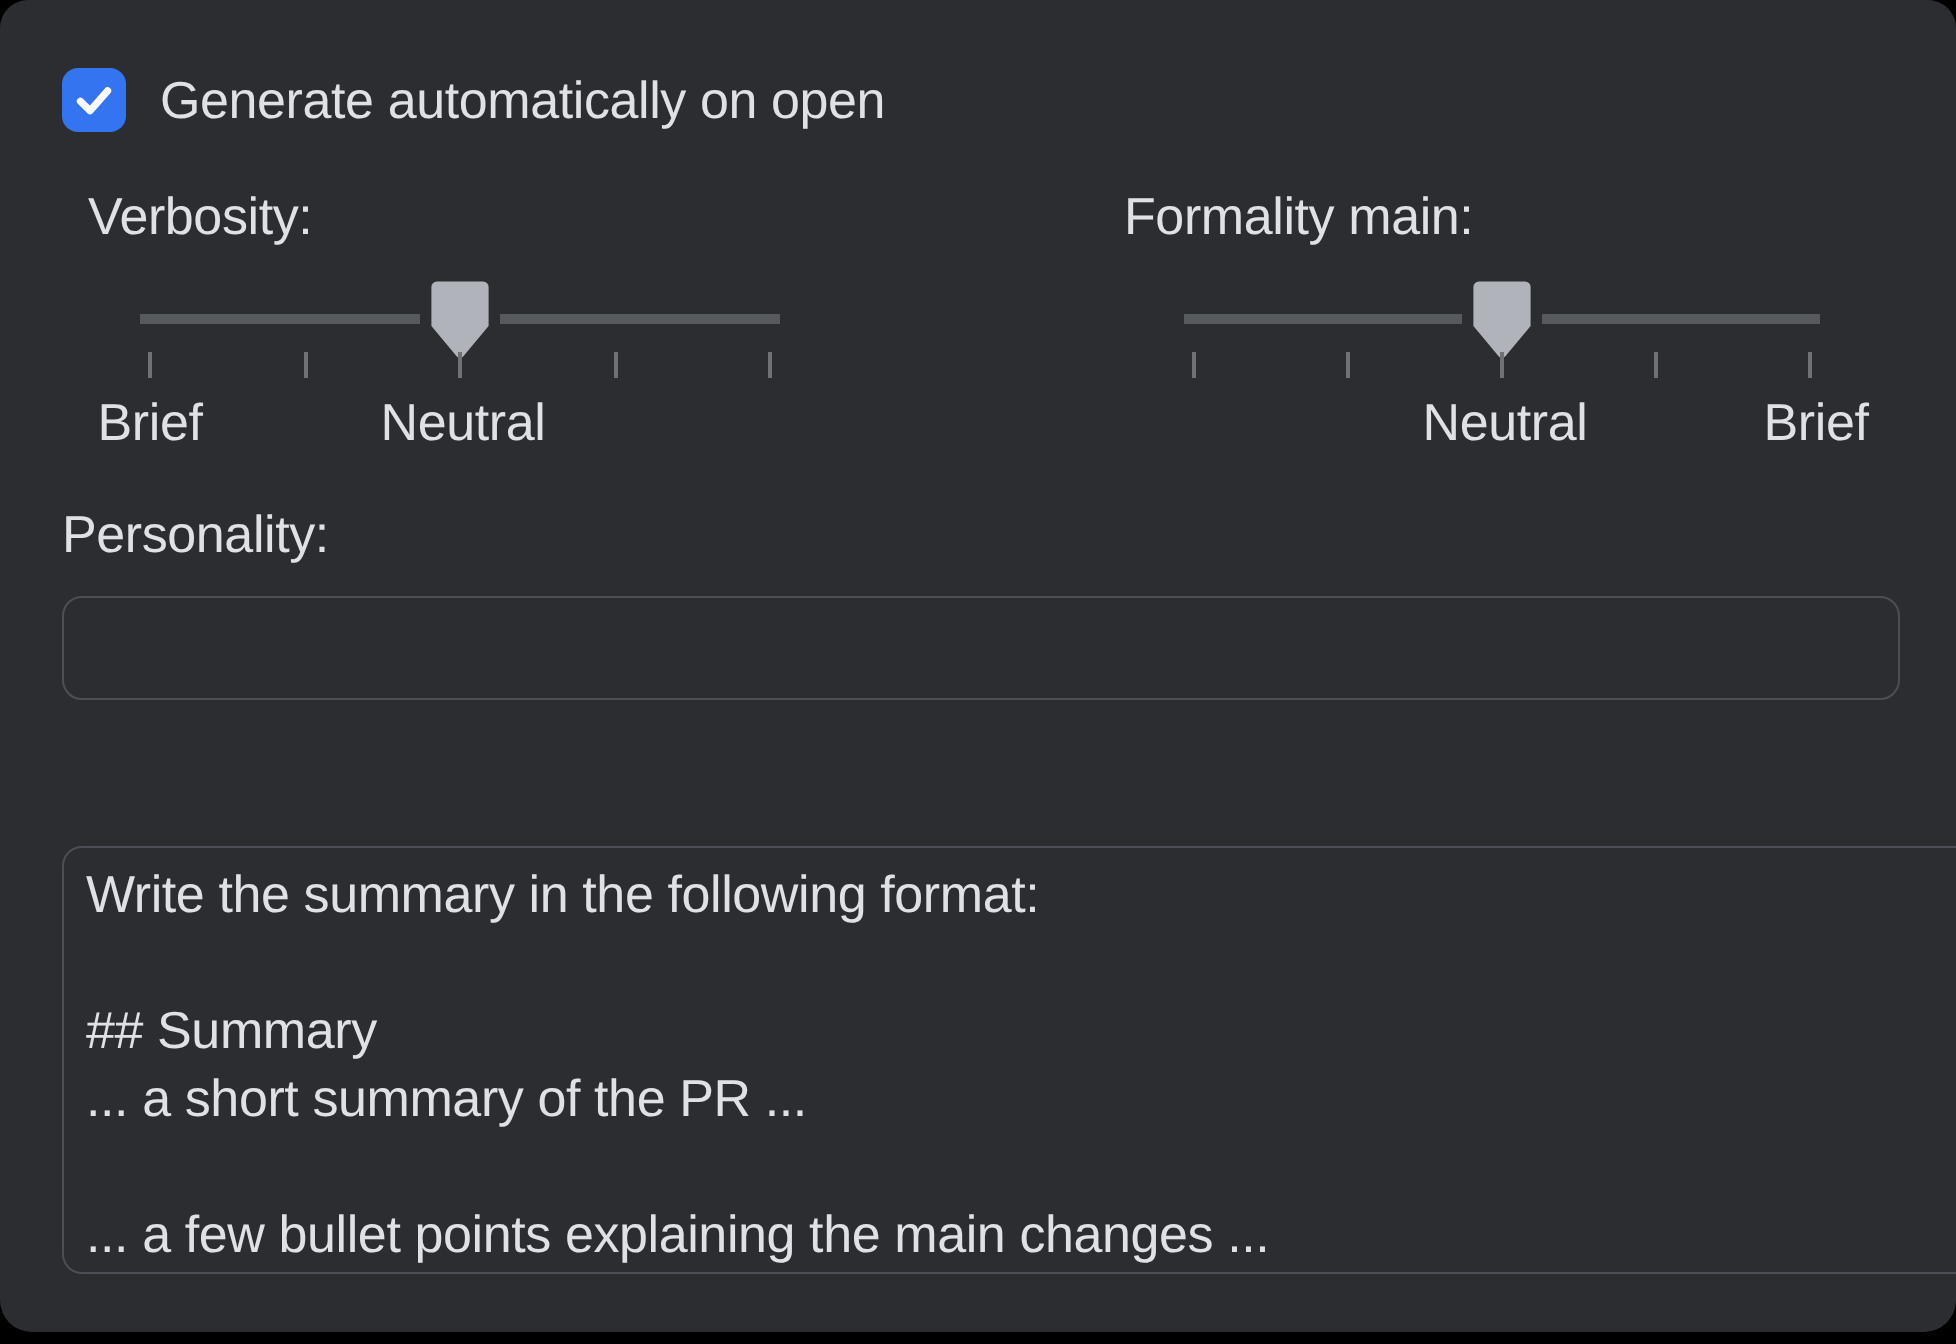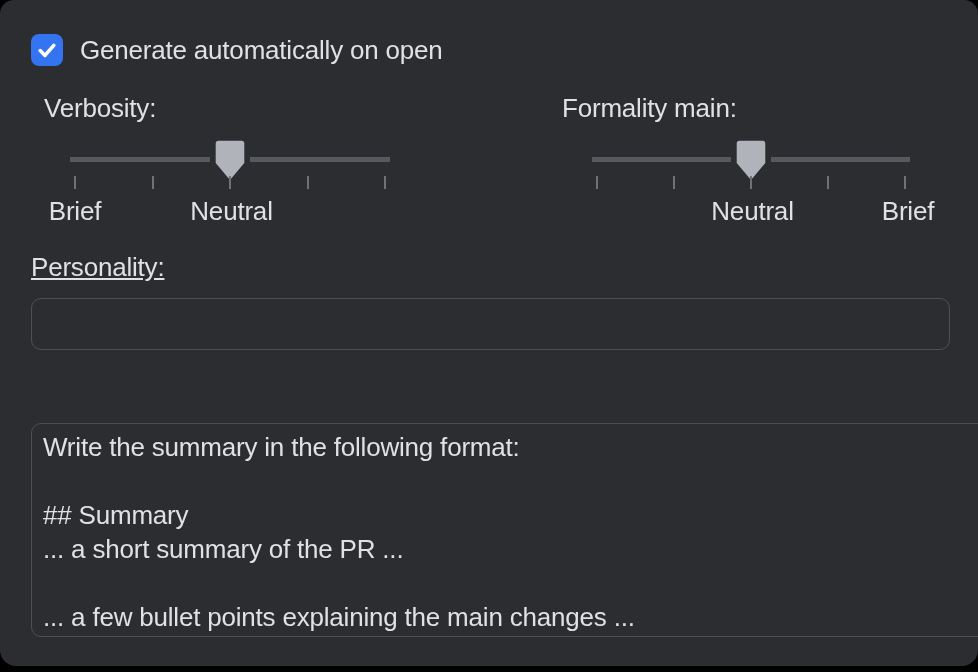--- a/index.html
+++ b/index.html
@@ -39,21 +39,21 @@
   .ticks i:nth-child(1){left:0%;}
   .ticks i:nth-child(2){left:25%;}
   .ticks i:nth-child(3){left:50%;}
   .ticks i:nth-child(4){left:75%;}
   .ticks i:nth-child(5){left:100%;}
   .tick-labels{position:absolute;left:5px;right:2px;top:56px;height:30px;}
   .tick-labels span{position:absolute;transform:translateX(-50%);white-space:nowrap;}
   .tl-0{left:0%;} .tl-1{left:50%;} .tl-2{left:100%;}
 
   
-  .field-label{position:absolute;left:31px;white-space:nowrap;text-decoration:underline;}
+  .field-label{position:absolute;left:31px;white-space:nowrap;}
   .lbl-personality{top:252px;}
   .lbl-custom{top:379px;}
   .text-input{
     position:absolute;left:31px;top:298px;width:919px;height:52px;
     background:transparent;border:1.5px solid #4c4f55;border-radius:10px;
     box-sizing:border-box;color:#dfe1e5;font-size:26px;padding:0 12px;outline:none;
     font-family:"Liberation Sans","DejaVu Sans",sans-serif;
   }
   .prompt-area{
     position:absolute;left:31px;top:423px;width:973px;height:214px;

